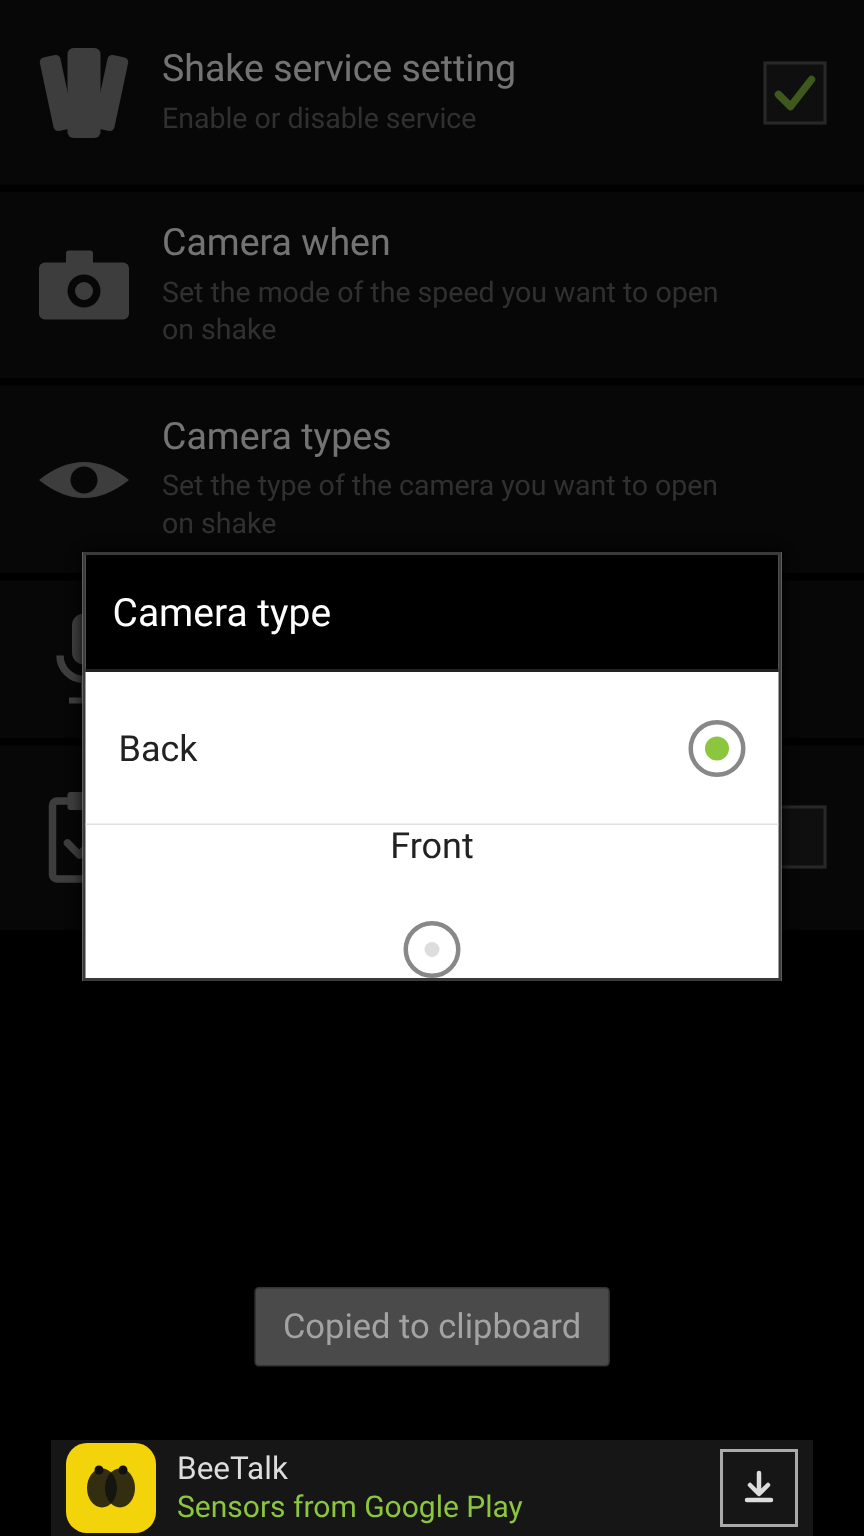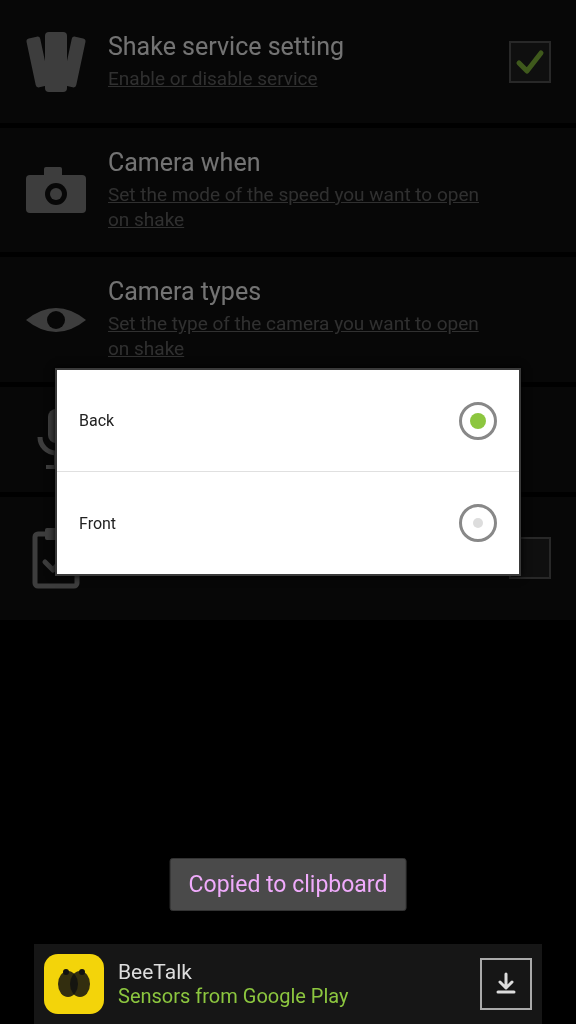--- a/index.html
+++ b/index.html
@@ -30,21 +30,20 @@
   .setting-item .title {
     color: #ffffff;
     font-size: 25px;
     font-weight: 400;
     margin-bottom: 6px;
   }
   .setting-item .subtitle {
     color: #6a6a6a;
     font-size: 19px;
     line-height: 1.3;
-    text-decoration: underline;
   }
   .setting-item .control {
     width: 60px;
     display: flex;
     align-items: center;
     justify-content: center;
   }
 
   .checkbox {
     width: 42px; height: 42px;
@@ -78,24 +77,24 @@
     border-bottom: 2px solid #222;
   }
   .dialog-option {
     display: flex;
     align-items: center;
     justify-content: space-between;
     padding: 0 22px;
     height: 102px;
     border-bottom: 1px solid #e0e0e0;
   }
-  .dialog-option:last-child { border-bottom: none; }
+  .dialog-option:last-child { border-bottom: none; flex-direction: column; }
   .dialog-option .opt-label {
     color: #222;
-    font-size: 16px;
+    font-size: 24px;
   }
   .radio {
     width: 38px; height: 38px;
     border-radius: 50%;
     border: 3px solid #888;
     display: flex;
     align-items: center;
     justify-content: center;
     background: #fff;
   }
@@ -109,33 +108,33 @@
     border-radius: 50%;
     background: #ddd;
   }
 
   .toast {
     position: absolute;
     left: 50%;
     transform: translateX(-50%);
     top: 858px;
     background: #4a4a4a;
-    color: #f0abfc;
+    color: #a3a3a3;
     font-size: 23px;
     padding: 12px 18px;
     border-radius: 3px;
     border: 1px solid #333;
     white-space: nowrap;
   }
 
   .ad-banner {
     position: absolute;
     left: 34px; right: 34px;
     bottom: 0;
-    height: 80px;
+    height: 64px;
     background: #161616;
     display: flex;
     align-items: center;
     padding: 0 10px;
   }
   .ad-icon {
     width: 60px; height: 60px;
     border-radius: 14px;
     background: #f3d40a;
     display: flex;
@@ -251,20 +250,21 @@
     <div class="control">
       <div class="checkbox"></div>
     </div>
   </div>
 
 </div>
 
 <div class="dimmer"></div>
 
 <div class="dialog">
+  <div class="dialog-header">Camera type</div>
   <div class="dialog-option">
     <span class="opt-label">Back</span>
     <span class="radio selected">
         <span class="radio-dot"></span>
       </span>
   </div>
   <div class="dialog-option">
     <span class="opt-label">Front</span>
     <span class="radio">
         <span class="radio-dot-off"></span>

